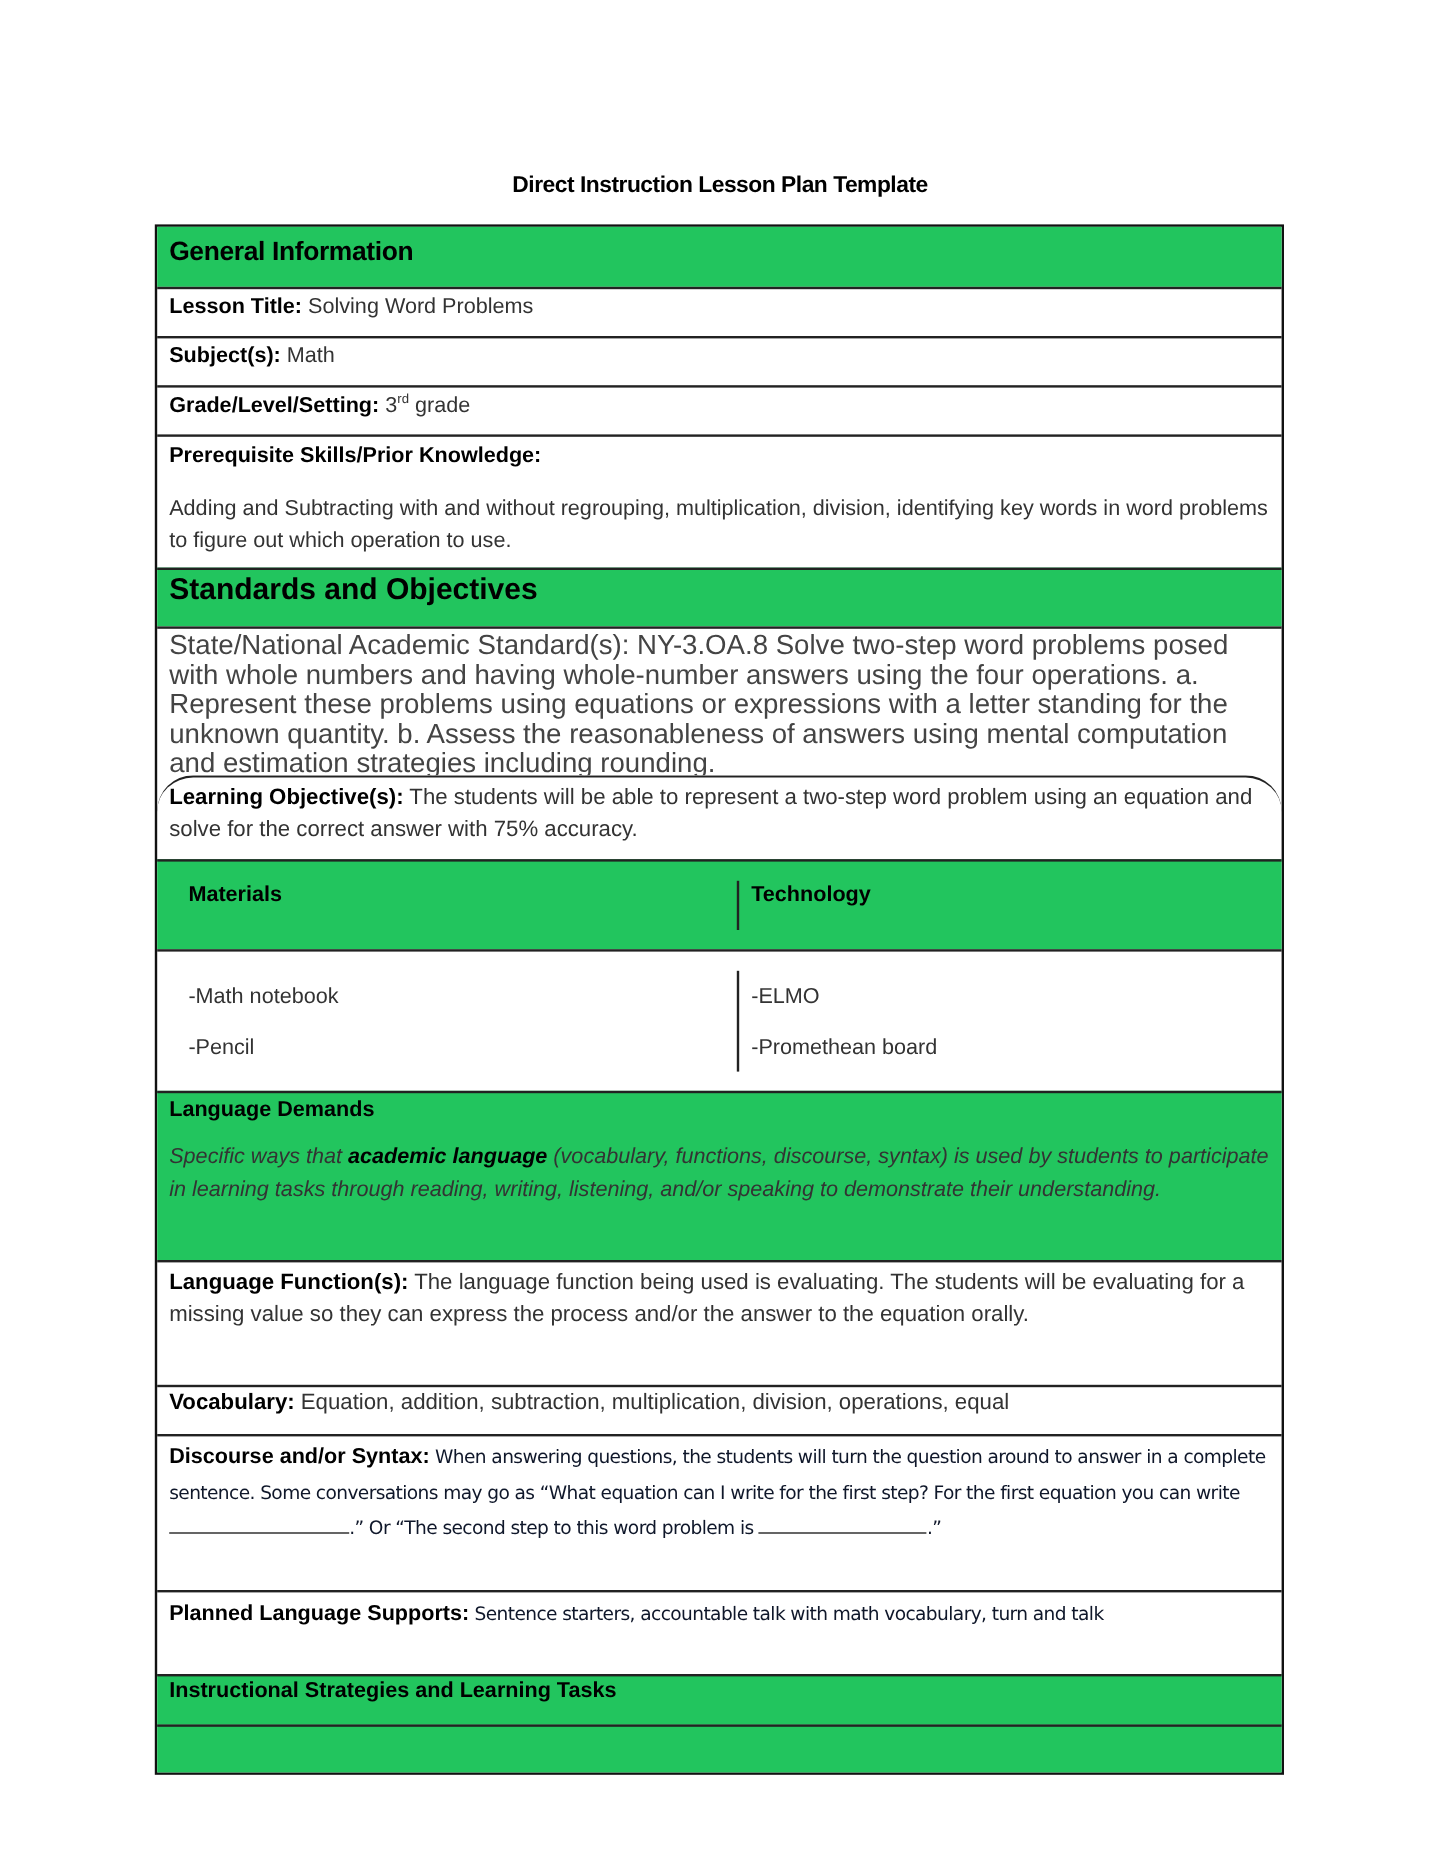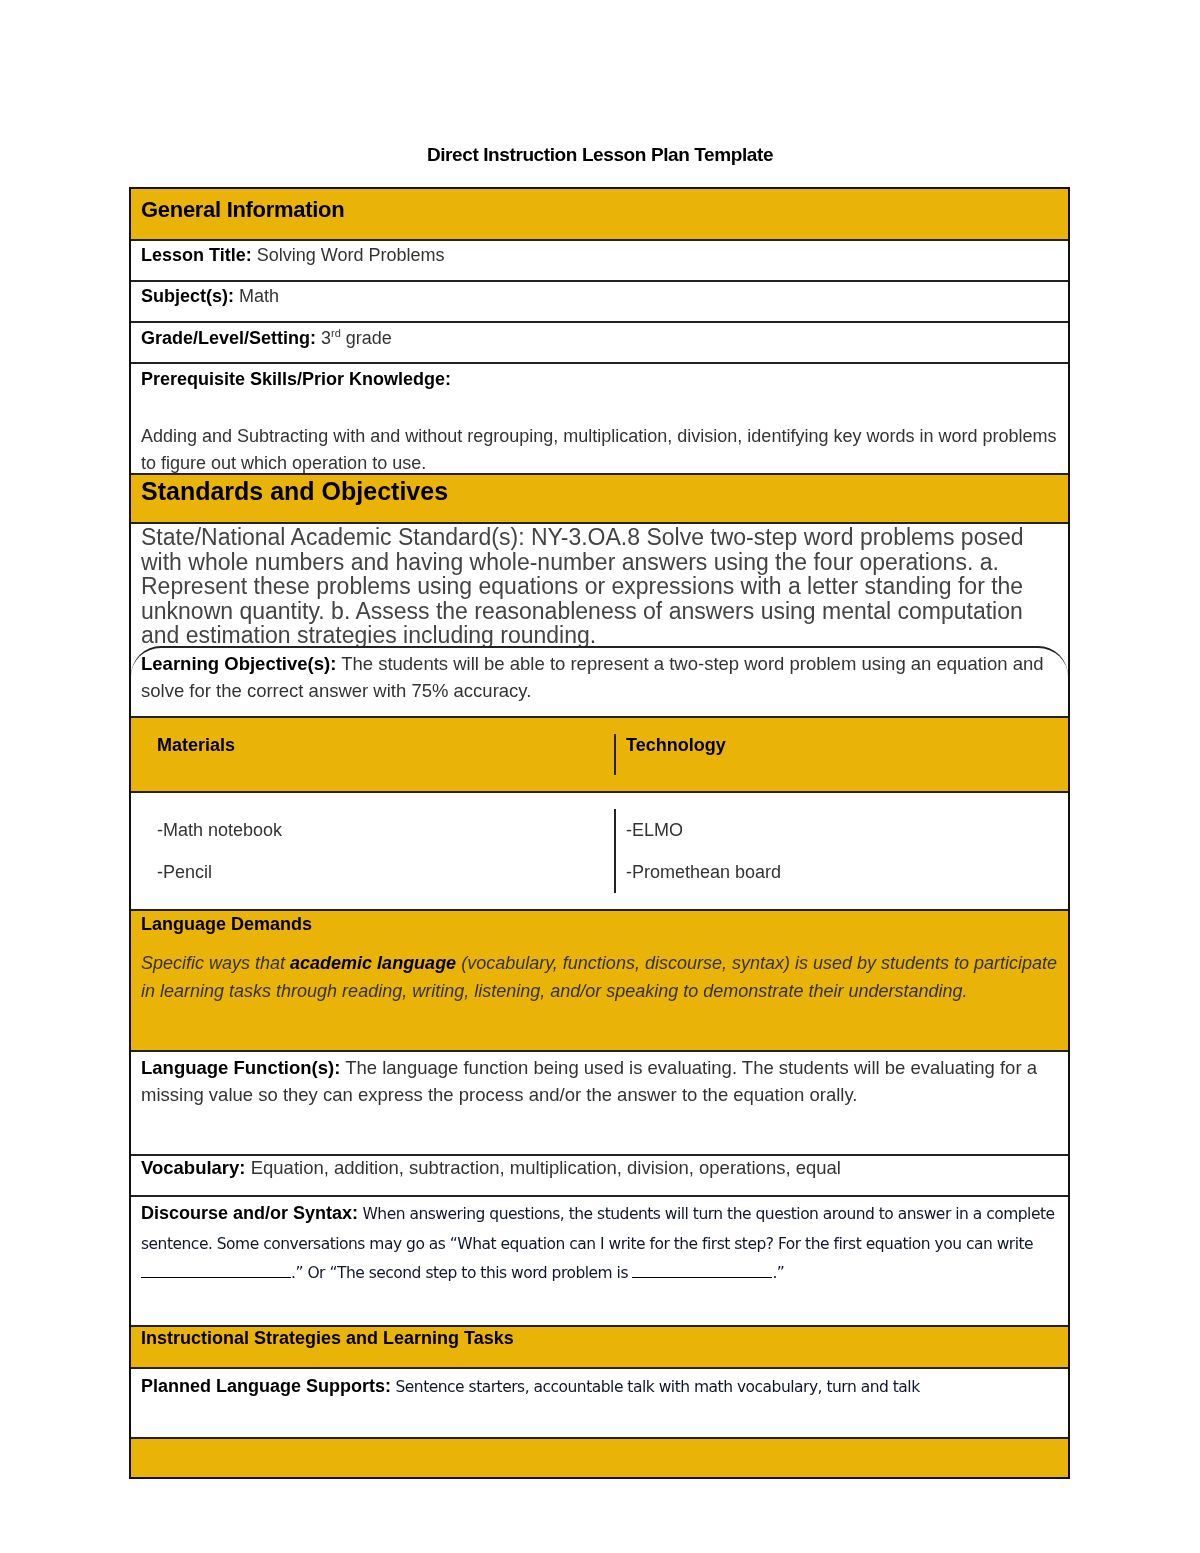--- a/index.html
+++ b/index.html
@@ -7,28 +7,28 @@
     .page-title {
       position: absolute; top: 144px; left: 0; width: 1200px; text-align: center;
       font-family: "Liberation Sans", sans-serif; font-weight: bold; font-size: 19px; letter-spacing: -0.4px;
     }
     .plan-table {
       position: absolute; left: 129px; top: 187px; width: 941px;
       border: 2px solid #111; box-sizing: border-box;
     }
     .row { border-top: 2px solid #222; box-sizing: border-box; padding: 0 10px; position: relative; }
     .row:first-child { border-top: none; }
-    .purple { background: #eab308; }
+    .purple { background: #22c55e; }
     .section-h { font-weight: bold; }
     .lbl { font-weight: bold; }
     .val { color: #333; }
     .r-gen { height: 50px; font-size: 22px; padding-top: 8px; letter-spacing: -0.3px; }
     .r-simple { height: 41px; font-size: 18px; padding-top: 4px; }
     .r-prereq { height: 111px; font-size: 18px; padding-top: 5px; }
-    .r-prereq .body { margin-top: 33px; line-height: 27px; color: #333; }
+    .r-prereq .body { margin-top: 20px; line-height: 27px; color: #333; }
     .r-std-h { height: 49px; font-size: 25px; padding-top: 2px; }
     .r-std { height: 124px; font-size: 23px; line-height: 24.5px; color: #444; overflow: hidden; padding-top: 1px; }
     .r-obj { height: 70px; font-size: 18.5px; line-height: 27px; padding-top: 2px; border-radius: 30px; }
     .split { display: flex; padding: 16px; border-top: 2px solid #222; }
     .split .cell { box-sizing: border-box; padding: 0 10px; }
     .split .cell.left { width: 469px; border-right: 2px solid #222; }
     .split .cell.right { flex: 1; }
     .r-mat-h { height: 41px; font-size: 18px; }
     .r-mat-h .cell { padding-top: 1px; font-weight: bold; }
     .r-mat { height: 84px; font-size: 18px; color: #333; }
@@ -111,25 +111,25 @@
   </div>
 
   <div class="row r-vocab">
     <span class="lbl">Vocabulary:</span><span class="val"> Equation, addition, subtraction, multiplication, division, operations, equal</span>
   </div>
 
   <div class="row r-disc">
     <span class="lbl">Discourse and/or Syntax:</span><span class="val">  When answering questions, the students will turn the question around to answer in a complete sentence. Some conversations may go as “What equation can I write for the first step? For the first equation you can write</span><span class="blank" style="width:150px;"></span><span class="val">.” Or “The second step to this word problem is </span><span class="blank" style="width:140px;"></span><span class="val">.”</span>
   </div>
 
+  <div class="row r-plan">
+    <span class="lbl">Planned Language Supports:</span><span class="val"> Sentence starters, accountable talk with math vocabulary, turn and talk</span>
+  </div>
+
   <div class="row purple r-instr">
     <span class="lbl">Instructional Strategies and Learning Tasks</span>
-  </div>
-
-  <div class="row r-plan">
-    <span class="lbl">Planned Language Supports:</span><span class="val"> Sentence starters, accountable talk with math vocabulary, turn and talk</span>
   </div>
 
   <div class="row purple r-empty">
     <span></span>
   </div>
 
 </div>
 
 </body></html>

